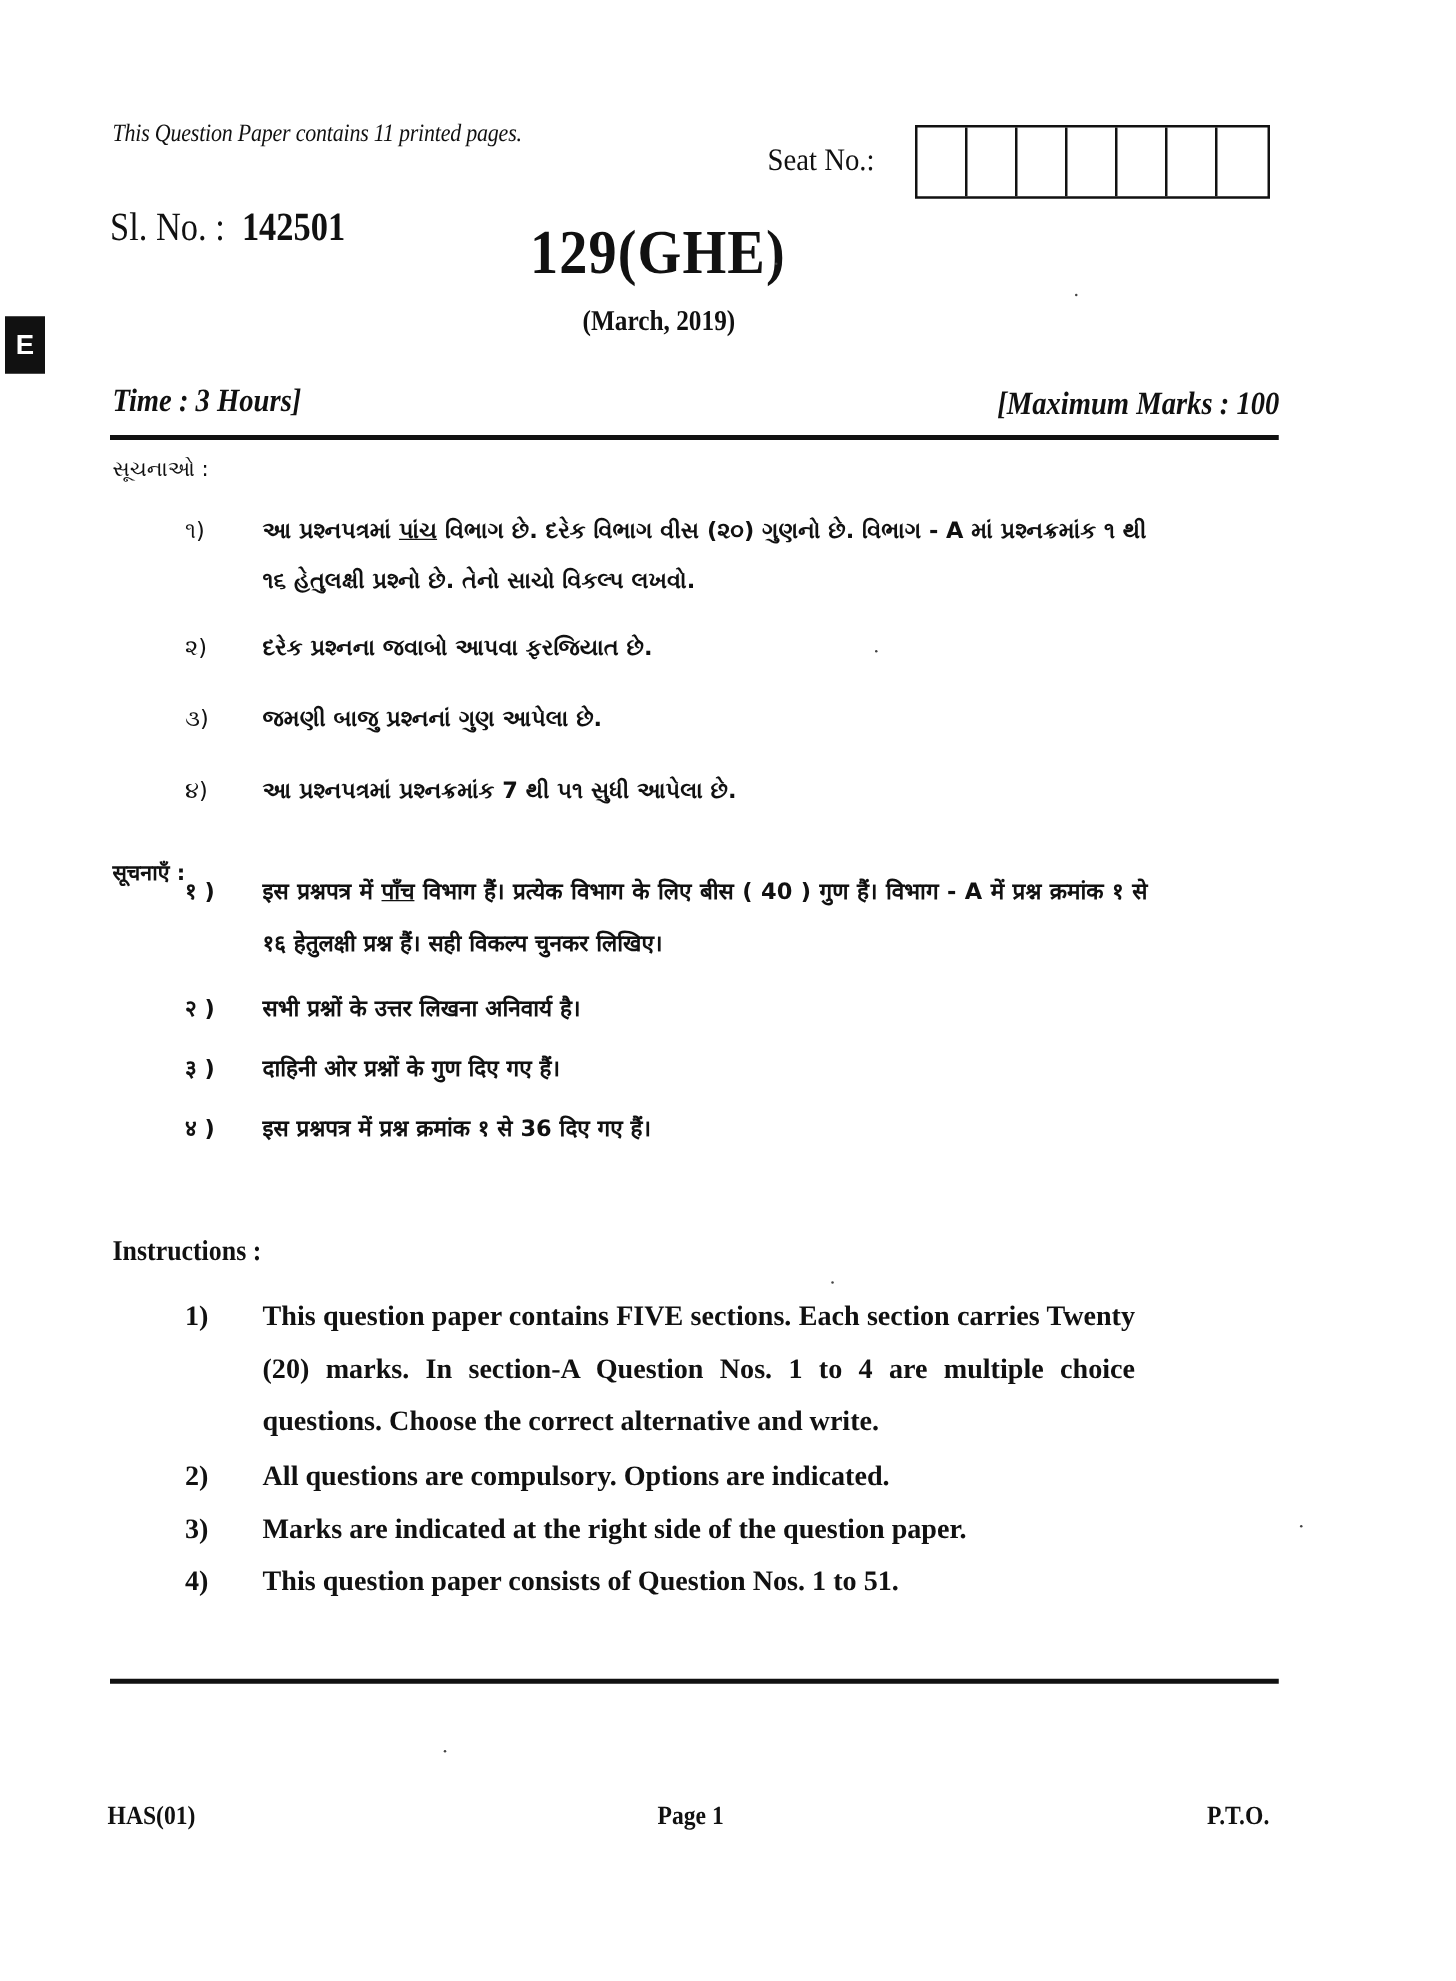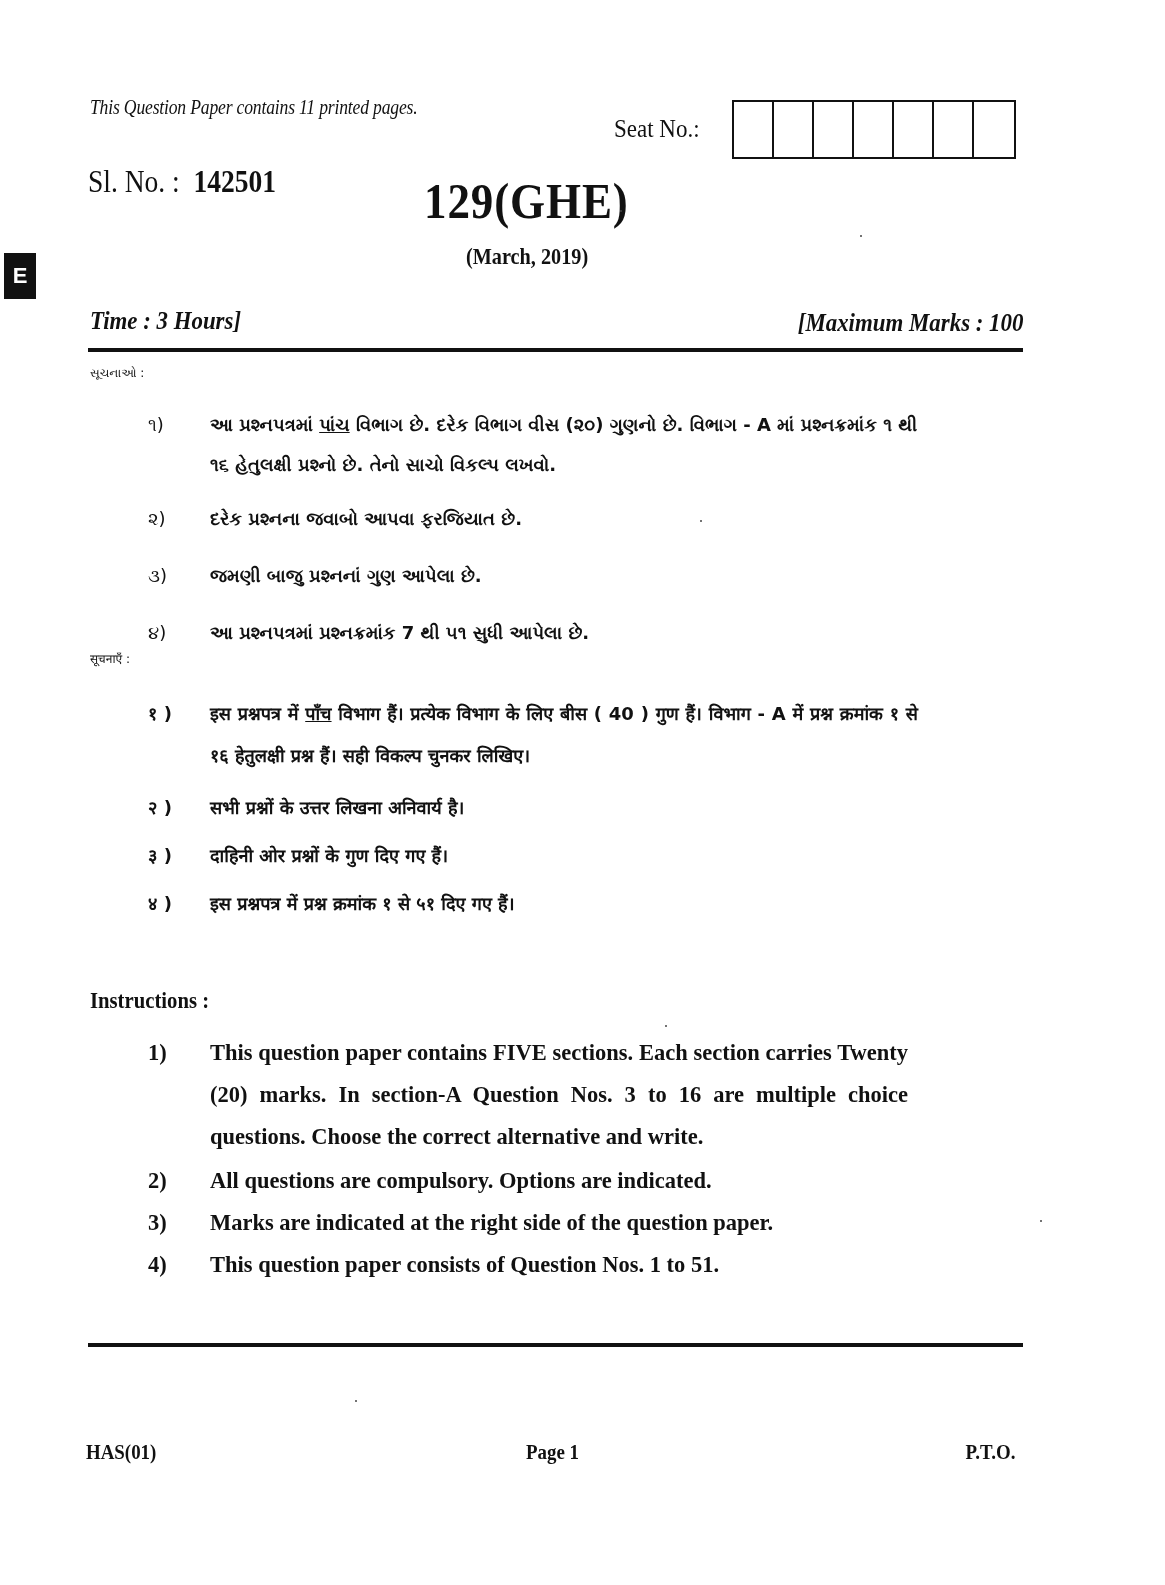--- a/index.html
+++ b/index.html
@@ -103,21 +103,21 @@
     }
     .rule {
       left: 88px;
       width: 935px;
       height: 4px;
       background: #111;
     }
 
     
     .section-heading {
-      font-size: 12px;
+      font-size: 17px;
       font-family: "DejaVu Sans", "Liberation Sans", sans-serif;
     }
     .en-heading {
       font-family: "Liberation Serif", "DejaVu Serif", serif;
       font-weight: bold;
       font-size: 23px;
       transform: scaleX(0.9);
       transform-origin: left top;
     }
     .item {
@@ -224,45 +224,45 @@
   <div class="item">
     <span class="item-num">૩)</span>
     <span class="item-text">જમણી બાજુ પ્રશ્નનાં ગુણ આપેલા છે.</span>
   </div>
   <div class="item">
     <span class="item-num">૪)</span>
     <span class="item-text">આ પ્રશ્નપત્રમાં પ્રશ્નક્રમાંક 7 થી ૫૧ સુધી આપેલા છે.</span>
   </div>
 </div>
 
-<div class="abs section-heading" style="left:90px; top:650px;">सूचनाएँ :</div>
+<div class="abs section-heading" style="left:90px; top:686px;font-weight:bold;">सूचनाएँ :</div>
 <div class="abs hi-list">
   <div class="item">
     <span class="item-num">१ )</span>
     <span class="item-text"><span>इस प्रश्नपत्र में </span><u>पाँच</u><span> विभाग हैं। प्रत्येक विभाग के लिए बीस ( 40 ) गुण हैं। विभाग - A में प्रश्न क्रमांक १ से १६ हेतुलक्षी प्रश्न हैं। सही विकल्प चुनकर लिखिए।</span></span>
   </div>
   <div class="item" style="margin-top:10px;">
     <span class="item-num">२ )</span>
     <span class="item-text">सभी प्रश्नों के उत्तर लिखना अनिवार्य है।</span>
   </div>
   <div class="item" style="margin-top:6px;">
     <span class="item-num">३ )</span>
     <span class="item-text">दाहिनी ओर प्रश्नों के गुण दिए गए हैं।</span>
   </div>
   <div class="item" style="margin-top:6px;">
     <span class="item-num">४ )</span>
-    <span class="item-text">इस प्रश्नपत्र में प्रश्न क्रमांक १ से ५१ दिए गए हैं।</span>
+    <span class="item-text">इस प्रश्नपत्र में प्रश्न क्रमांक १ से 36 दिए गए हैं।</span>
   </div>
 </div>
 
 <div class="abs en-heading" style="left:90px; top:988px;">Instructions :</div>
 <div class="abs en-list">
   <div class="item">
     <span class="item-num">1)</span>
-    <span class="item-text">This question paper contains FIVE sections. Each section carries Twenty (20) marks. In section-A Question Nos. 3 to 16 are multiple choice questions. Choose the correct alternative and write.</span>
+    <span class="item-text">This question paper contains FIVE sections. Each section carries Twenty (20) marks. In section-A Question Nos. 1 to 4 are multiple choice questions. Choose the correct alternative and write.</span>
   </div>
   <div class="item" style="margin-top:2px;">
     <span class="item-num">2)</span>
     <span class="item-text">All questions are compulsory. Options are indicated.</span>
   </div>
   <div class="item">
     <span class="item-num">3)</span>
     <span class="item-text">Marks are indicated at the right side of the question paper.</span>
   </div>
   <div class="item">

